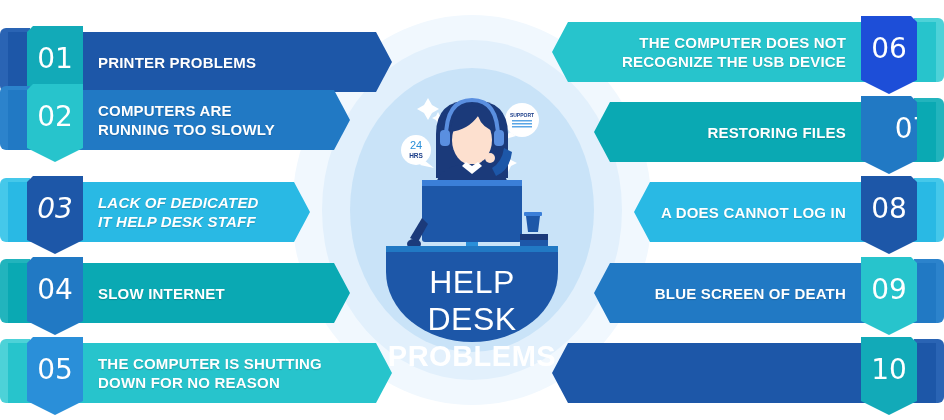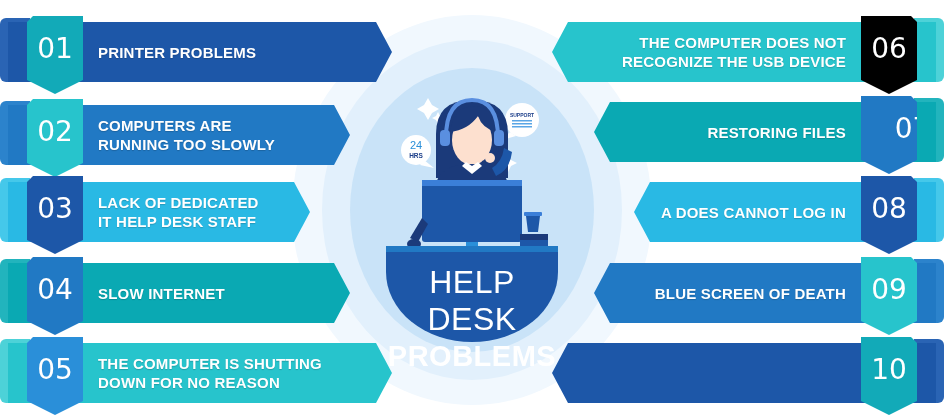--- a/index.html
+++ b/index.html
@@ -40,43 +40,43 @@
   .center-title .t1 { display: block; font-size: 32px; margin-top: 12px; letter-spacing: 0.5px; }
   .center-title .t2 { display: block; font-size: 29px; font-weight: bold; margin-top: 2px; letter-spacing: 0.5px; }
 </style>
 </head>
 <body>
 
 <div class="halo h1"></div>
 <div class="halo h2"></div>
 <div class="halo h3"></div>
 
-<div class="row left" style="top:22px; width:400px;text-align:center;">
+<div class="row left" style="top:32px; width:400px;text-align:center;">
   <div class="fold" style="background:#2a64b4;"></div>
   <div class="banner" style="width:384px; background:#1d57a8; clip-path: polygon(0 0, 368px 0, 384px 30px, 368px 60px, 0 60px);"></div>
   <div class="badge" style="background:#12aab8;">
       <span>01</span>
     </div>
   <div class="label">
       <span>PRINTER PROBLEMS</span>
     </div>
 </div>
 
-<div class="row left" style="top:105px; width:360px;">
+<div class="row left" style="top:90px; width:360px;">
   <div class="fold" style="background:#2c83cc;"></div>
   <div class="banner" style="width:342px; background:#2179c4; clip-path: polygon(0 0, 326px 0, 342px 30px, 326px 60px, 0 60px);"></div>
   <div class="badge" style="background:#27c4cc;">
       <span>02</span>
     </div>
   <div class="label">
       <span><span>COMPUTERS ARE</span><br><span>RUNNING TOO SLOWLY</span></span>
     </div>
 </div>
 
-<div class="row left" style="top:182px; width:320px;">
+<div class="row left" style="top:182px; width:320px;font-style:italic;">
   <div class="fold" style="background:#45c8ea;"></div>
   <div class="banner" style="width:302px; background:#29b9e4; clip-path: polygon(0 0, 286px 0, 302px 30px, 286px 60px, 0 60px);"></div>
   <div class="badge" style="background:#1d57a8;">
       <span>03</span>
     </div>
   <div class="label">
       <span><span>LACK OF DEDICATED</span><br><span>IT HELP DESK STAFF</span></span>
     </div>
 </div>
 
@@ -98,21 +98,21 @@
       <span>05</span>
     </div>
   <div class="label">
       <span><span>THE COMPUTER IS SHUTTING</span><br><span>DOWN FOR NO REASON</span></span>
     </div>
 </div>
 
 <div class="row right" style="top:22px; width:400px;">
   <div class="fold" style="background:#4dd2d8;"></div>
   <div class="banner" style="width:384px; background:#27c4cc; clip-path: polygon(16px 0, 384px 0, 384px 60px, 16px 60px, 0 30px);"></div>
-  <div class="badge" style="background:#000000;">
+  <div class="badge" style="background:#1d4ed8;">
       <span>06</span>
     </div>
   <div class="label">
       <span><span>THE COMPUTER DOES NOT</span><br><span>RECOGNIZE THE USB DEVICE</span></span>
     </div>
 </div>
 
 <div class="row right" style="top:102px; width:360px;">
   <div class="fold" style="background:#22b4bd;"></div>
   <div class="banner" style="width:342px; background:#0aa9b3; clip-path: polygon(16px 0, 342px 0, 342px 60px, 16px 60px, 0 30px);"></div>

